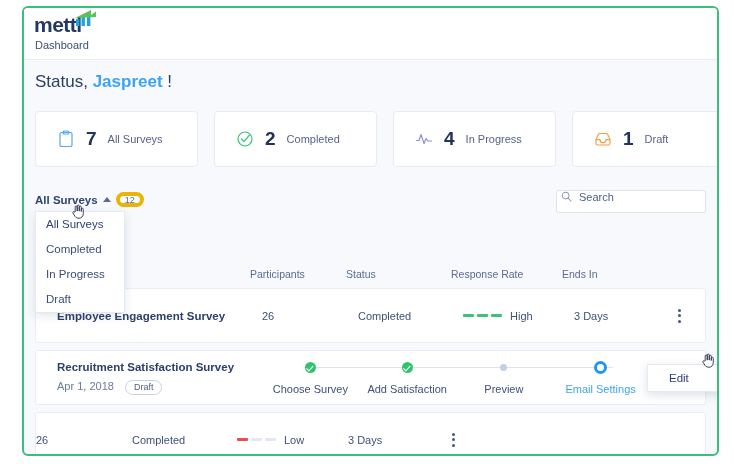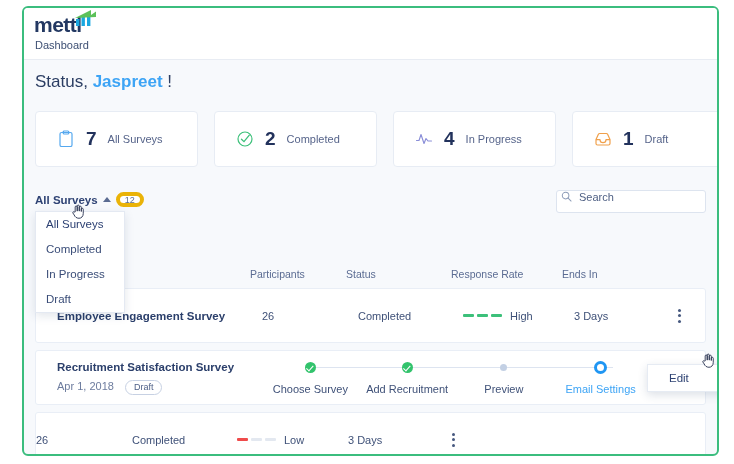--- a/index.html
+++ b/index.html
@@ -376,21 +376,21 @@
         <div class="step">
           <div class="dot-wrap">
               <span class="dot-done"></span>
             </div>
           <div class="step-label">Choose Survey</div>
         </div>
         <div class="step">
           <div class="dot-wrap">
               <span class="dot-done"></span>
             </div>
-          <div class="step-label">Add Recruitment</div>
+          <div class="step-label">Add Satisfaction</div>
         </div>
         <div class="step">
           <div class="dot-wrap">
               <span class="dot-todo"></span>
             </div>
           <div class="step-label">Preview</div>
         </div>
         <div class="step">
           <div class="dot-wrap">
               <span class="dot-active"></span>

